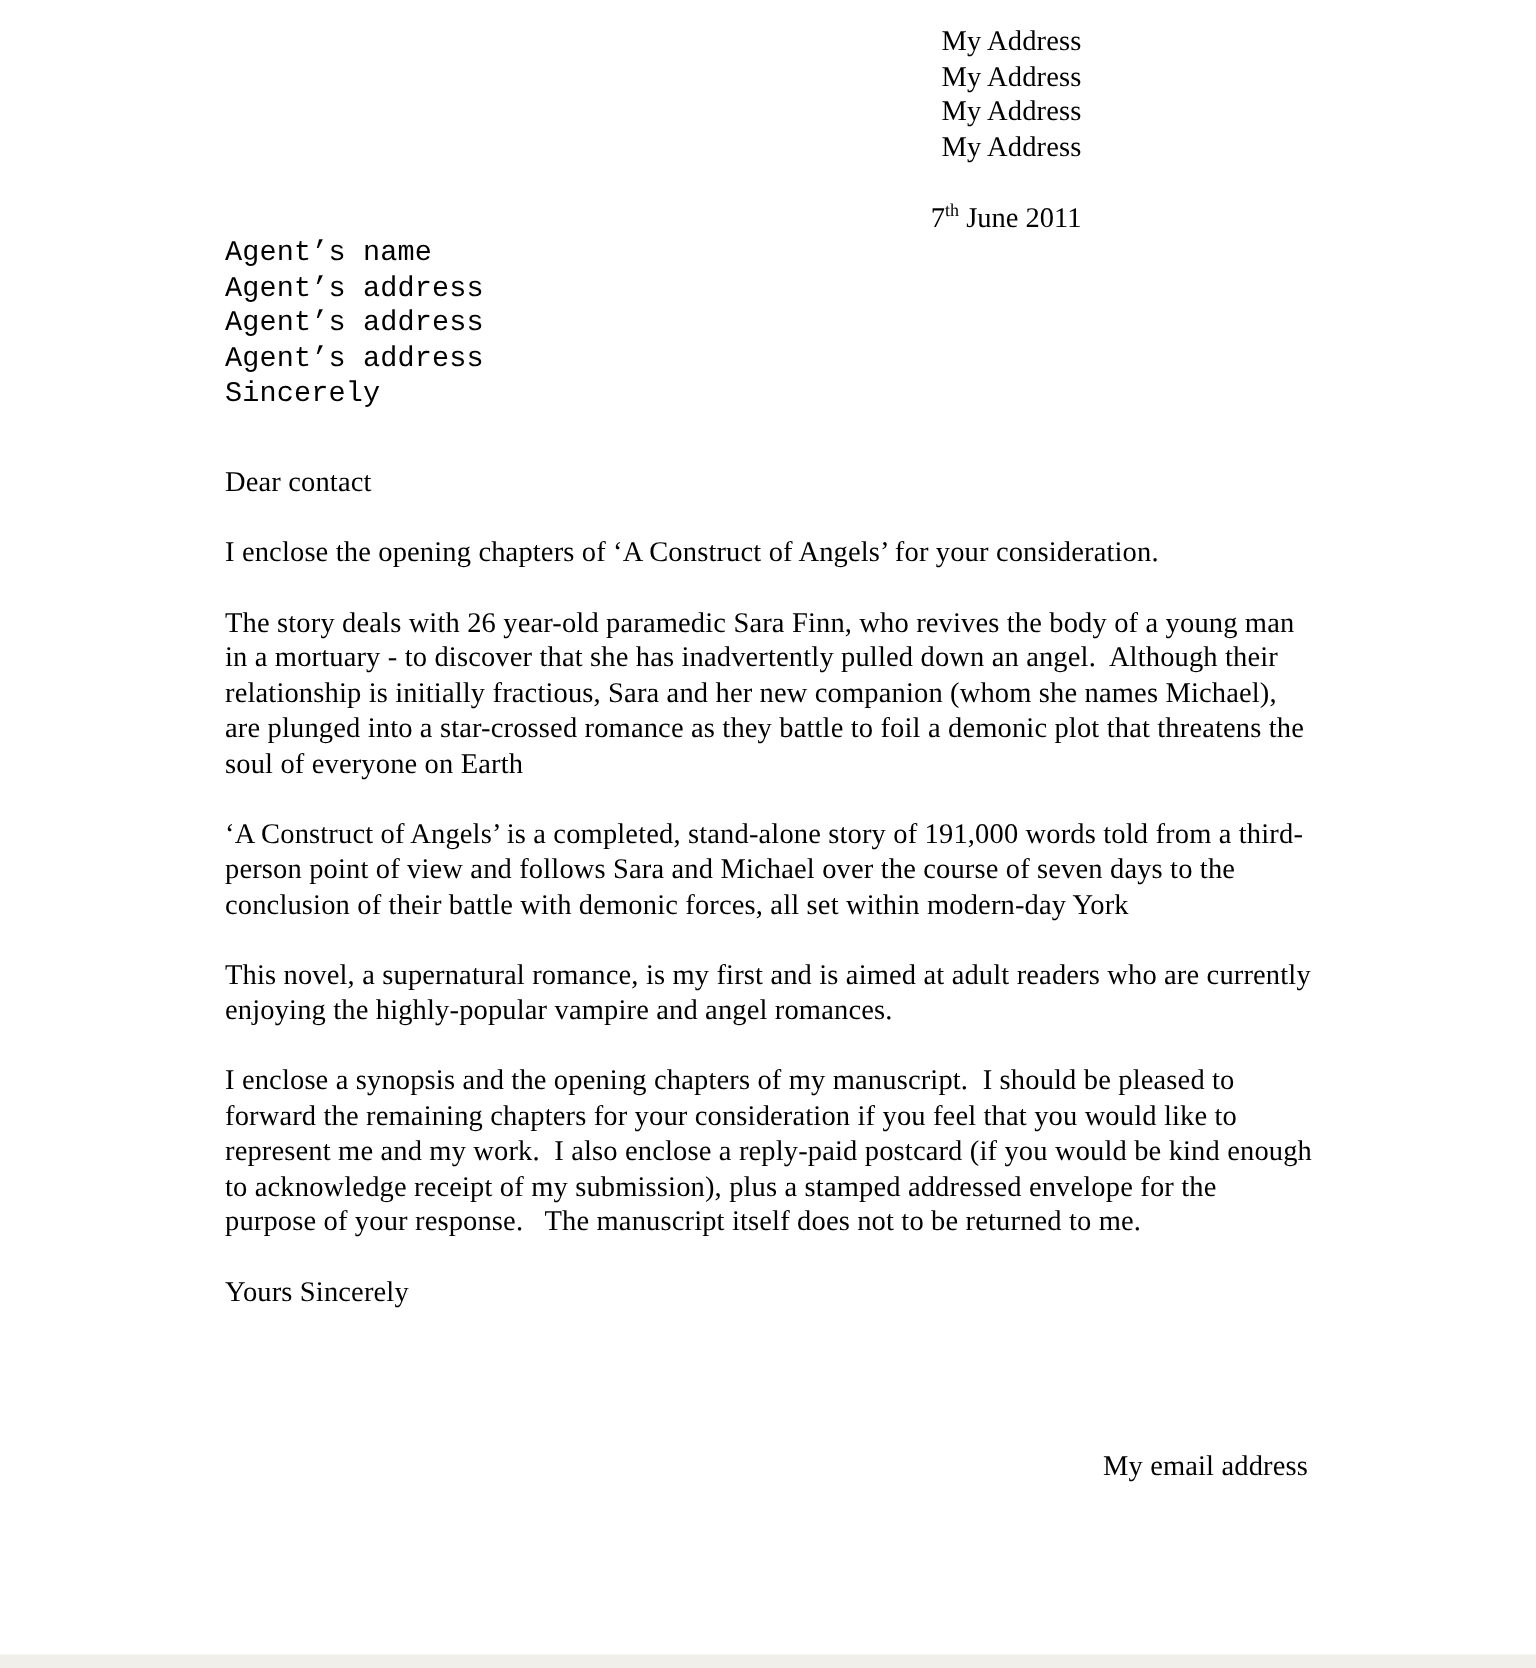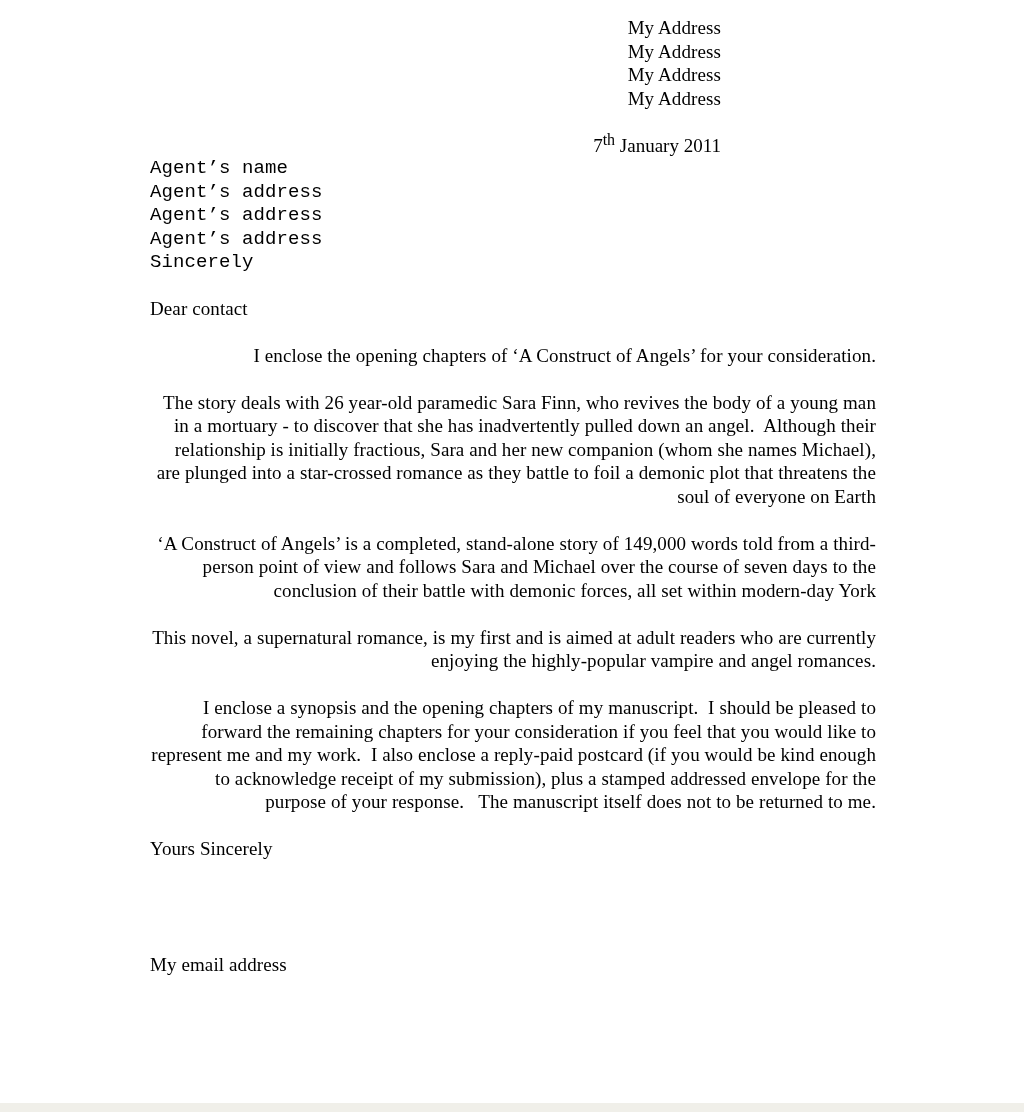--- a/index.html
+++ b/index.html
@@ -26,42 +26,42 @@
   .sender-block {
     text-align: right;
     padding-right: 151px;
   }
   .date-line {
     text-align: right;
     padding-right: 151px;
     margin-top: 23.5px;
   }
   .date-line sup {
-    font-size: 16px;
+    font-size: 12px;
     line-height: 0;
     vertical-align: super;
   }
   .recipient-block {
     margin-left: 150px;
     font-family: Liberation Mono, monospace;
   }
   .salutation {
-    margin: 22px 0 0 150px;
+    margin: 35px 0 0 150px;
   }
   .para {
     margin: 23.5px 0 0 150px;
     width: 726px;
     white-space: pre-wrap;
-    text-align: right;
   }
   .closing {
     margin: 23.5px 0 0 150px;
   }
   .email-line {
     margin: 92px 0 0 150px;
+    text-align: right;
   }
   .page-bottom-edge {
     position: absolute;
     left: 0;
     bottom: 0;
     width: 1024px;
     height: 9px;
     background: #f0efe9;
   }
   .line, .salutation, .para, .closing div, .email-line {
@@ -74,36 +74,36 @@
 <div class="page">
 
   <div class="sender-block">
     <div class="line">My Address</div>
     <div class="line">My Address</div>
     <div class="line">My Address</div>
     <div class="line">My Address</div>
   </div>
 
   <div class="date-line">
-    <span>7</span><sup>th</sup><span> January 2011</span>
+    <span>7</span><sup>th</sup><span> June 2011</span>
   </div>
 
   <div class="recipient-block">
     <div class="line">Agent’s name</div>
     <div class="line">Agent’s address</div>
     <div class="line">Agent’s address</div>
     <div class="line">Agent’s address</div>
     <div class="line">Sincerely</div>
   </div>
 
   <div class="salutation">Dear contact</div>
 
   <div class="para">I enclose the opening chapters of ‘A Construct of Angels’ for your consideration.</div>
   <div class="para">The story deals with 26 year-old paramedic Sara Finn, who revives the body of a young man in a mortuary - to discover that she has inadvertently pulled down an angel.  Although their relationship is initially fractious, Sara and her new companion (whom she names Michael), are plunged into a star-crossed romance as they battle to foil a demonic plot that threatens the soul of everyone on Earth</div>
-  <div class="para">‘A Construct of Angels’ is a completed, stand-alone story of 149,000 words told from a third-person point of view and follows Sara and Michael over the course of seven days to the conclusion of their battle with demonic forces, all set within modern-day York</div>
+  <div class="para">‘A Construct of Angels’ is a completed, stand-alone story of 191,000 words told from a third-person point of view and follows Sara and Michael over the course of seven days to the conclusion of their battle with demonic forces, all set within modern-day York</div>
   <div class="para">This novel, a supernatural romance, is my first and is aimed at adult readers who are currently enjoying the highly-popular vampire and angel romances.</div>
   <div class="para">I enclose a synopsis and the opening chapters of my manuscript.  I should be pleased to forward the remaining chapters for your consideration if you feel that you would like to represent me and my work.  I also enclose a reply-paid postcard (if you would be kind enough to acknowledge receipt of my submission), plus a stamped addressed envelope for the purpose of your response.   The manuscript itself does not to be returned to me.</div>
 
   <div class="closing">
     <div>Yours Sincerely</div>
   </div>
 
   <div class="email-line">My email address</div>
 
 </div>

